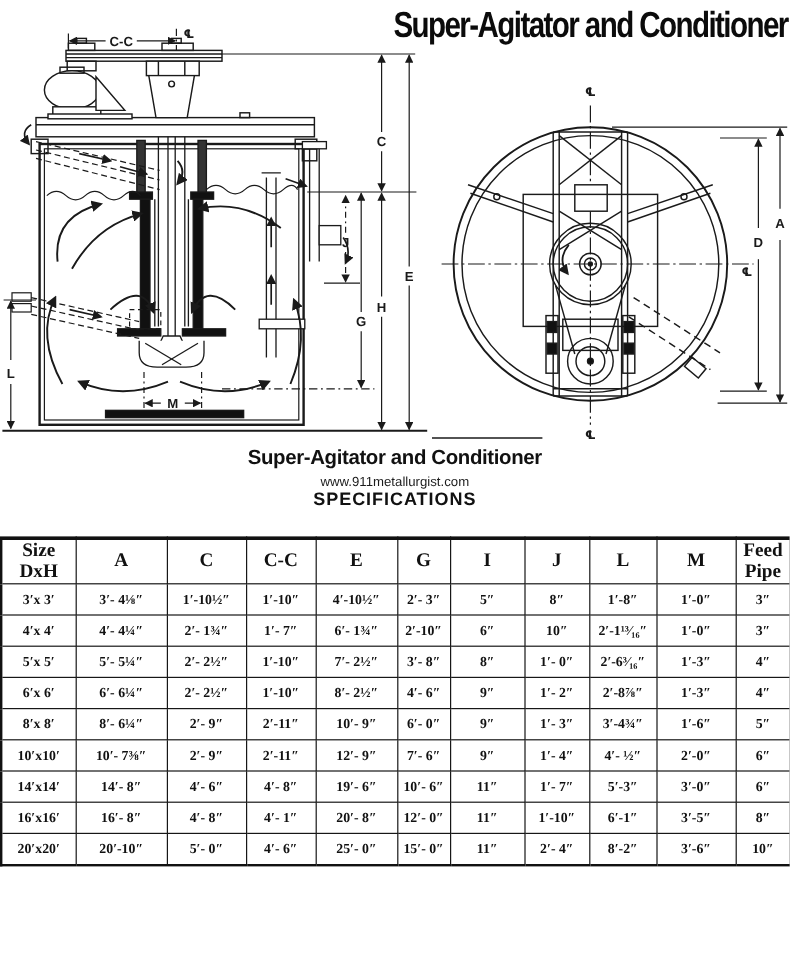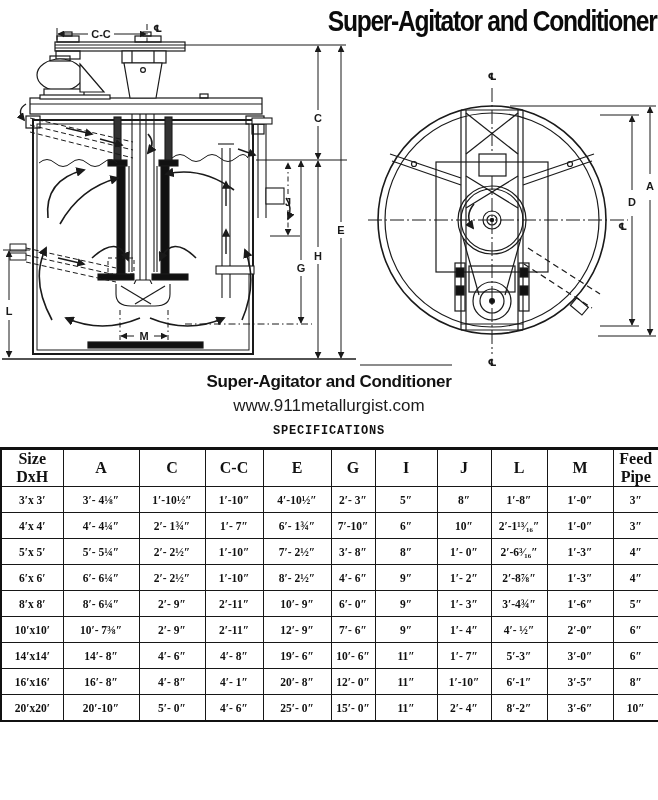--- a/index.html
+++ b/index.html
@@ -11,23 +11,23 @@
          font-size:28px;letter-spacing:-1.5px;transform:scaleX(.88) scaleY(1.08);
          transform-origin:right top;color:#0b0b0b}
 
   .svg-side{position:absolute;top:22px;left:0}
   .svg-top{position:absolute;top:58px;left:360px}
 
   .caption{position:absolute;left:0;width:658px;text-align:center}
   .cap-title{top:372px;font-family:"Liberation Sans","DejaVu Sans",sans-serif;
              font-weight:bold;font-size:17px;letter-spacing:-.3px}
   .cap-site{top:396px;font-family:"Liberation Sans","DejaVu Sans",sans-serif;
-            font-size:17px;color:#1c1c1c}
-  .cap-specs{top:424px;font-family:Liberation Mono, monospace;
-             font-weight:bold;font-size:12px;letter-spacing:.8px}
+            font-size:11px;color:#1c1c1c}
+  .cap-specs{top:408px;font-family:Liberation Sans, sans-serif;
+             font-weight:bold;font-size:15px;letter-spacing:.8px}
 
   table.specs{position:absolute;top:447px;left:0;width:658px;table-layout:fixed;
               border-collapse:collapse;font-size:11.5px;font-weight:bold;
               font-family:"Liberation Serif","DejaVu Serif",serif}
   table.specs th,table.specs td{border:1.2px solid #171717;text-align:center;
               vertical-align:middle;padding:0 1px;white-space:nowrap}
   table.specs th{height:36px;font-size:16px;white-space:normal;line-height:1.1}
   table.specs td{height:25px}
   table.specs{border-top:3px solid #111}
   table.specs tr>*:first-child{border-left:2px solid #111}
@@ -358,21 +358,21 @@
         <td>1′-8″</td>
         <td>1′-0″</td>
         <td>3″</td>
       </tr>
       <tr>
         <td>4′x 4′</td>
         <td>4′- 4¼″</td>
         <td>2′- 1¾″</td>
         <td>1′- 7″</td>
         <td>6′- 1¾″</td>
-        <td>7′-10″</td>
+        <td>2′-10″</td>
         <td>6″</td>
         <td>10″</td>
         <td>2′-1¹³⁄₁₆″</td>
         <td>1′-0″</td>
         <td>3″</td>
       </tr>
       <tr>
         <td>5′x 5′</td>
         <td>5′- 5¼″</td>
         <td>2′- 2½″</td>

